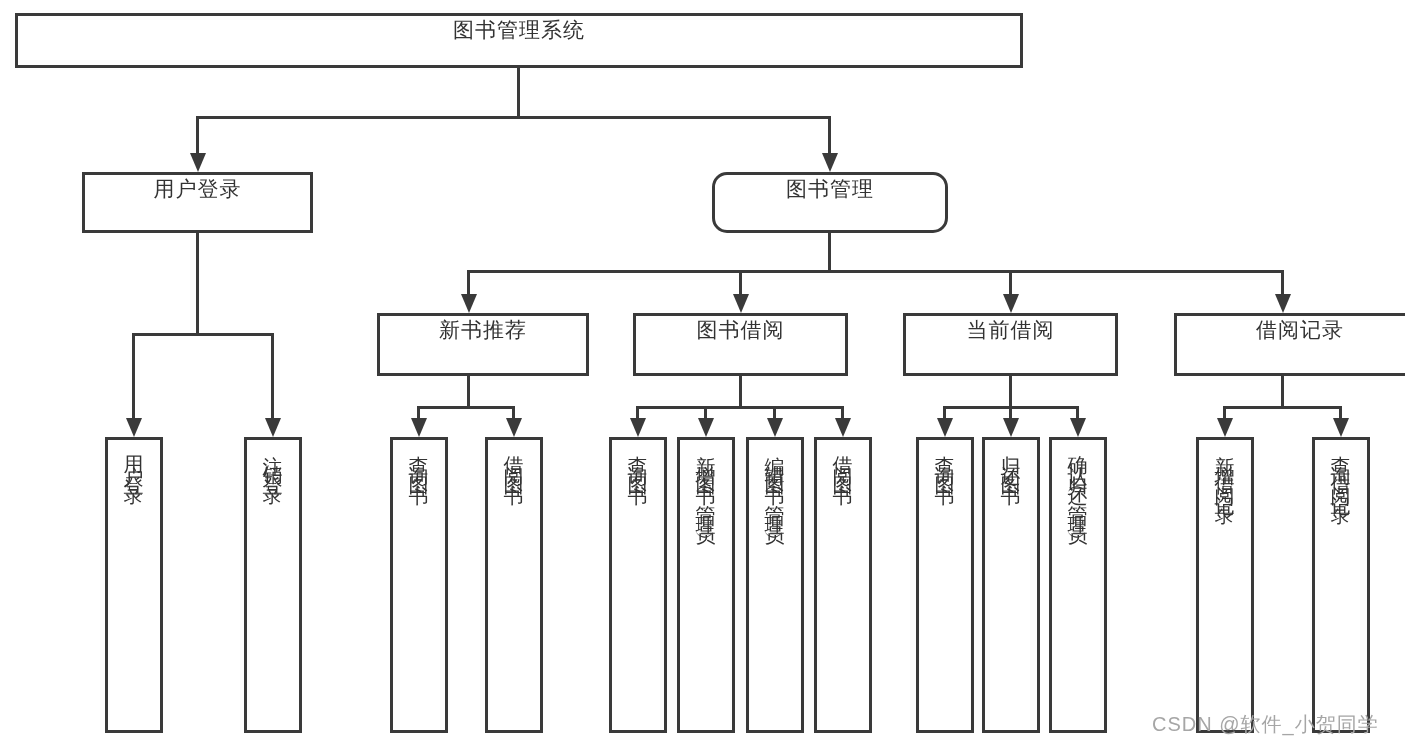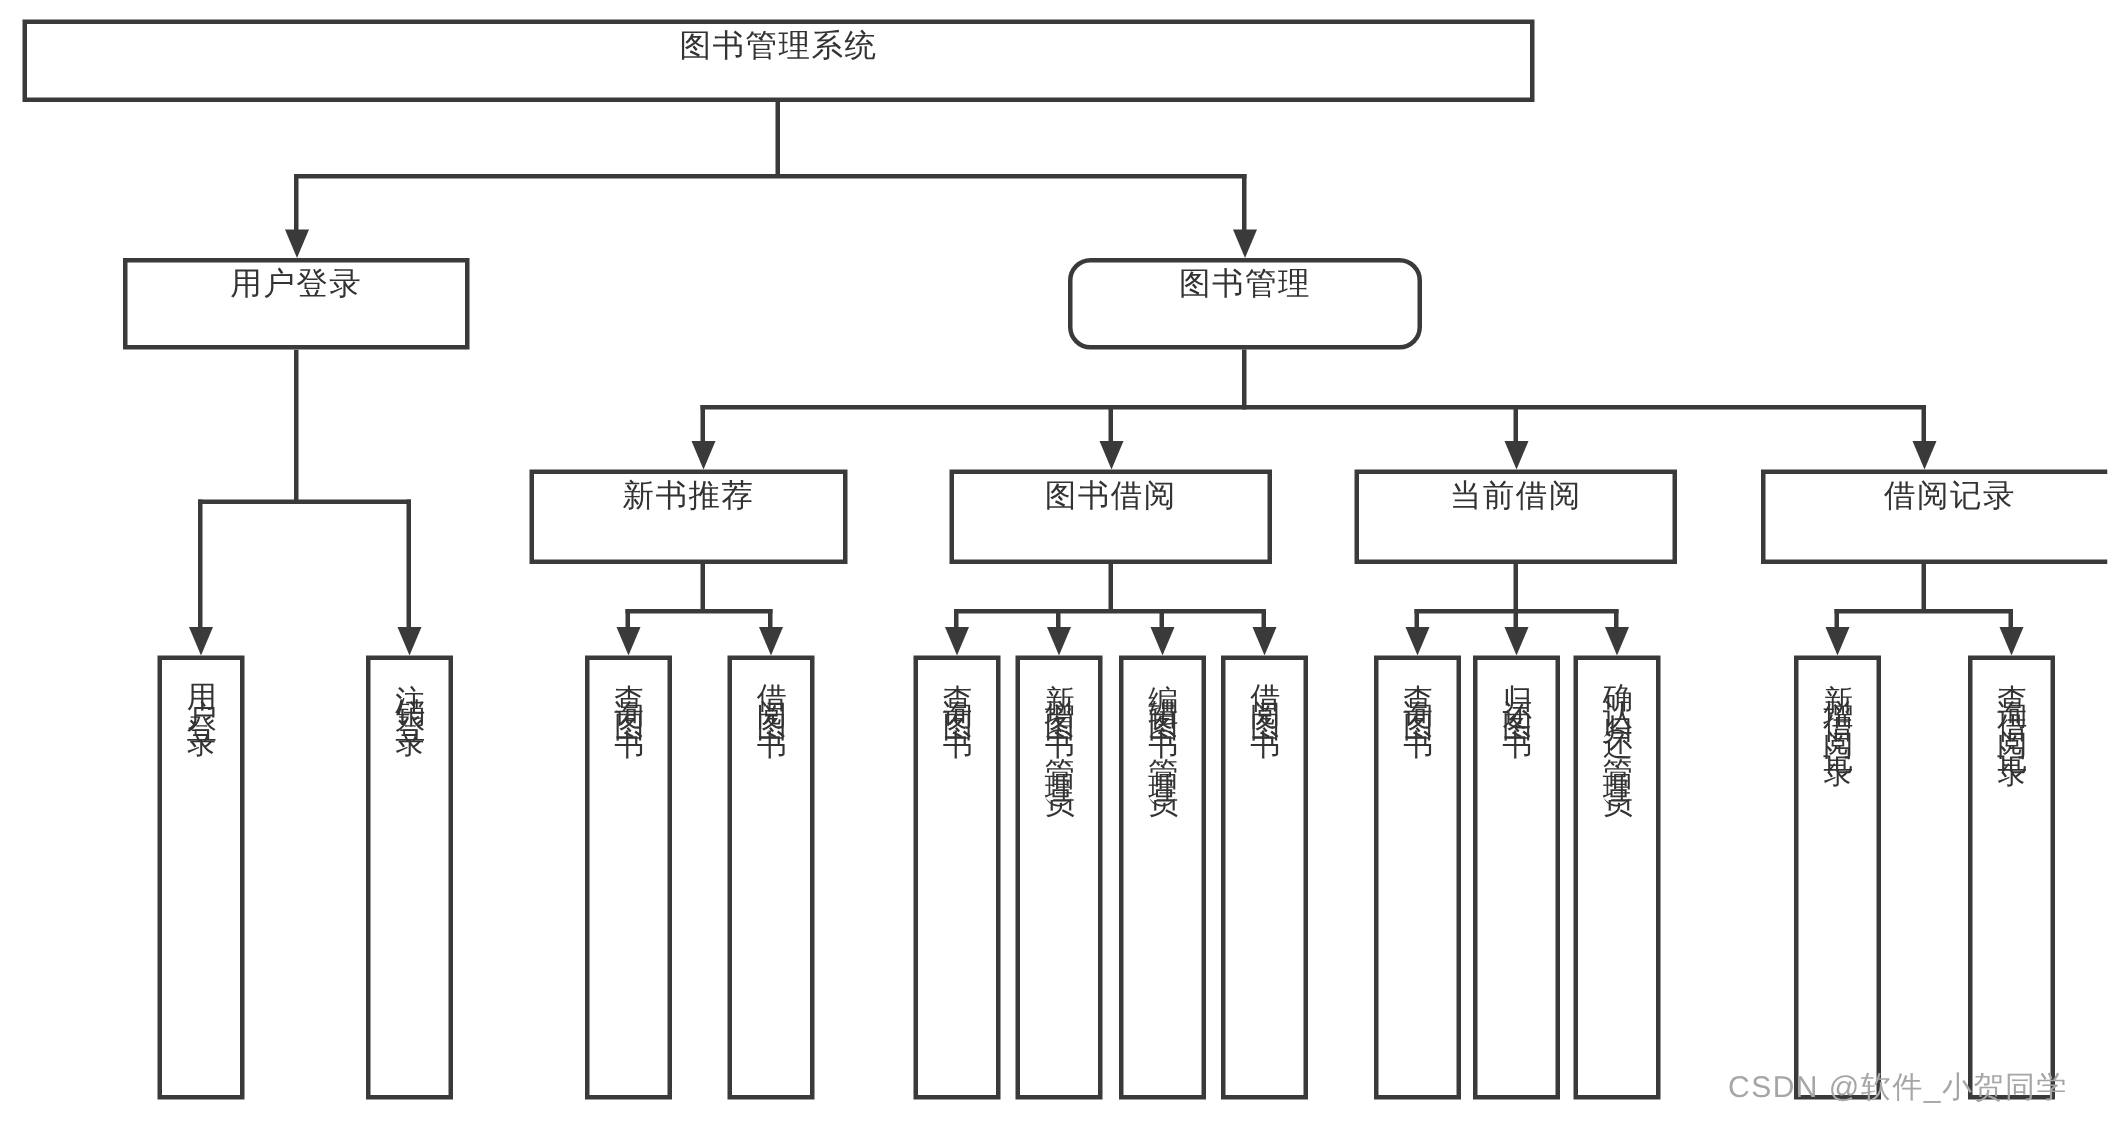--- a/index.html
+++ b/index.html
@@ -116,21 +116,21 @@
     <span>图书管理系统</span>
   </div>
 
   <div class="node" style="left:82px;top:172px;width:231px;height:61px;">
     <span>用户登录</span>
   </div>
   <div class="node" style="left:712px;top:172px;width:236px;height:61px;border-radius:15px;">
     <span>图书管理</span>
   </div>
 
-  <div class="node" style="left:353px;top:313px;width:212px;height:63px;">
+  <div class="node" style="left:377px;top:313px;width:212px;height:63px;">
     <span>新书推荐</span>
   </div>
   <div class="node" style="left:633px;top:313px;width:215px;height:63px;">
     <span>图书借阅</span>
   </div>
   <div class="node" style="left:903px;top:313px;width:215px;height:63px;">
     <span>当前借阅</span>
   </div>
   <div class="node" style="left:1174px;top:313px;width:252px;height:63px;">
     <span>借阅记录</span>

